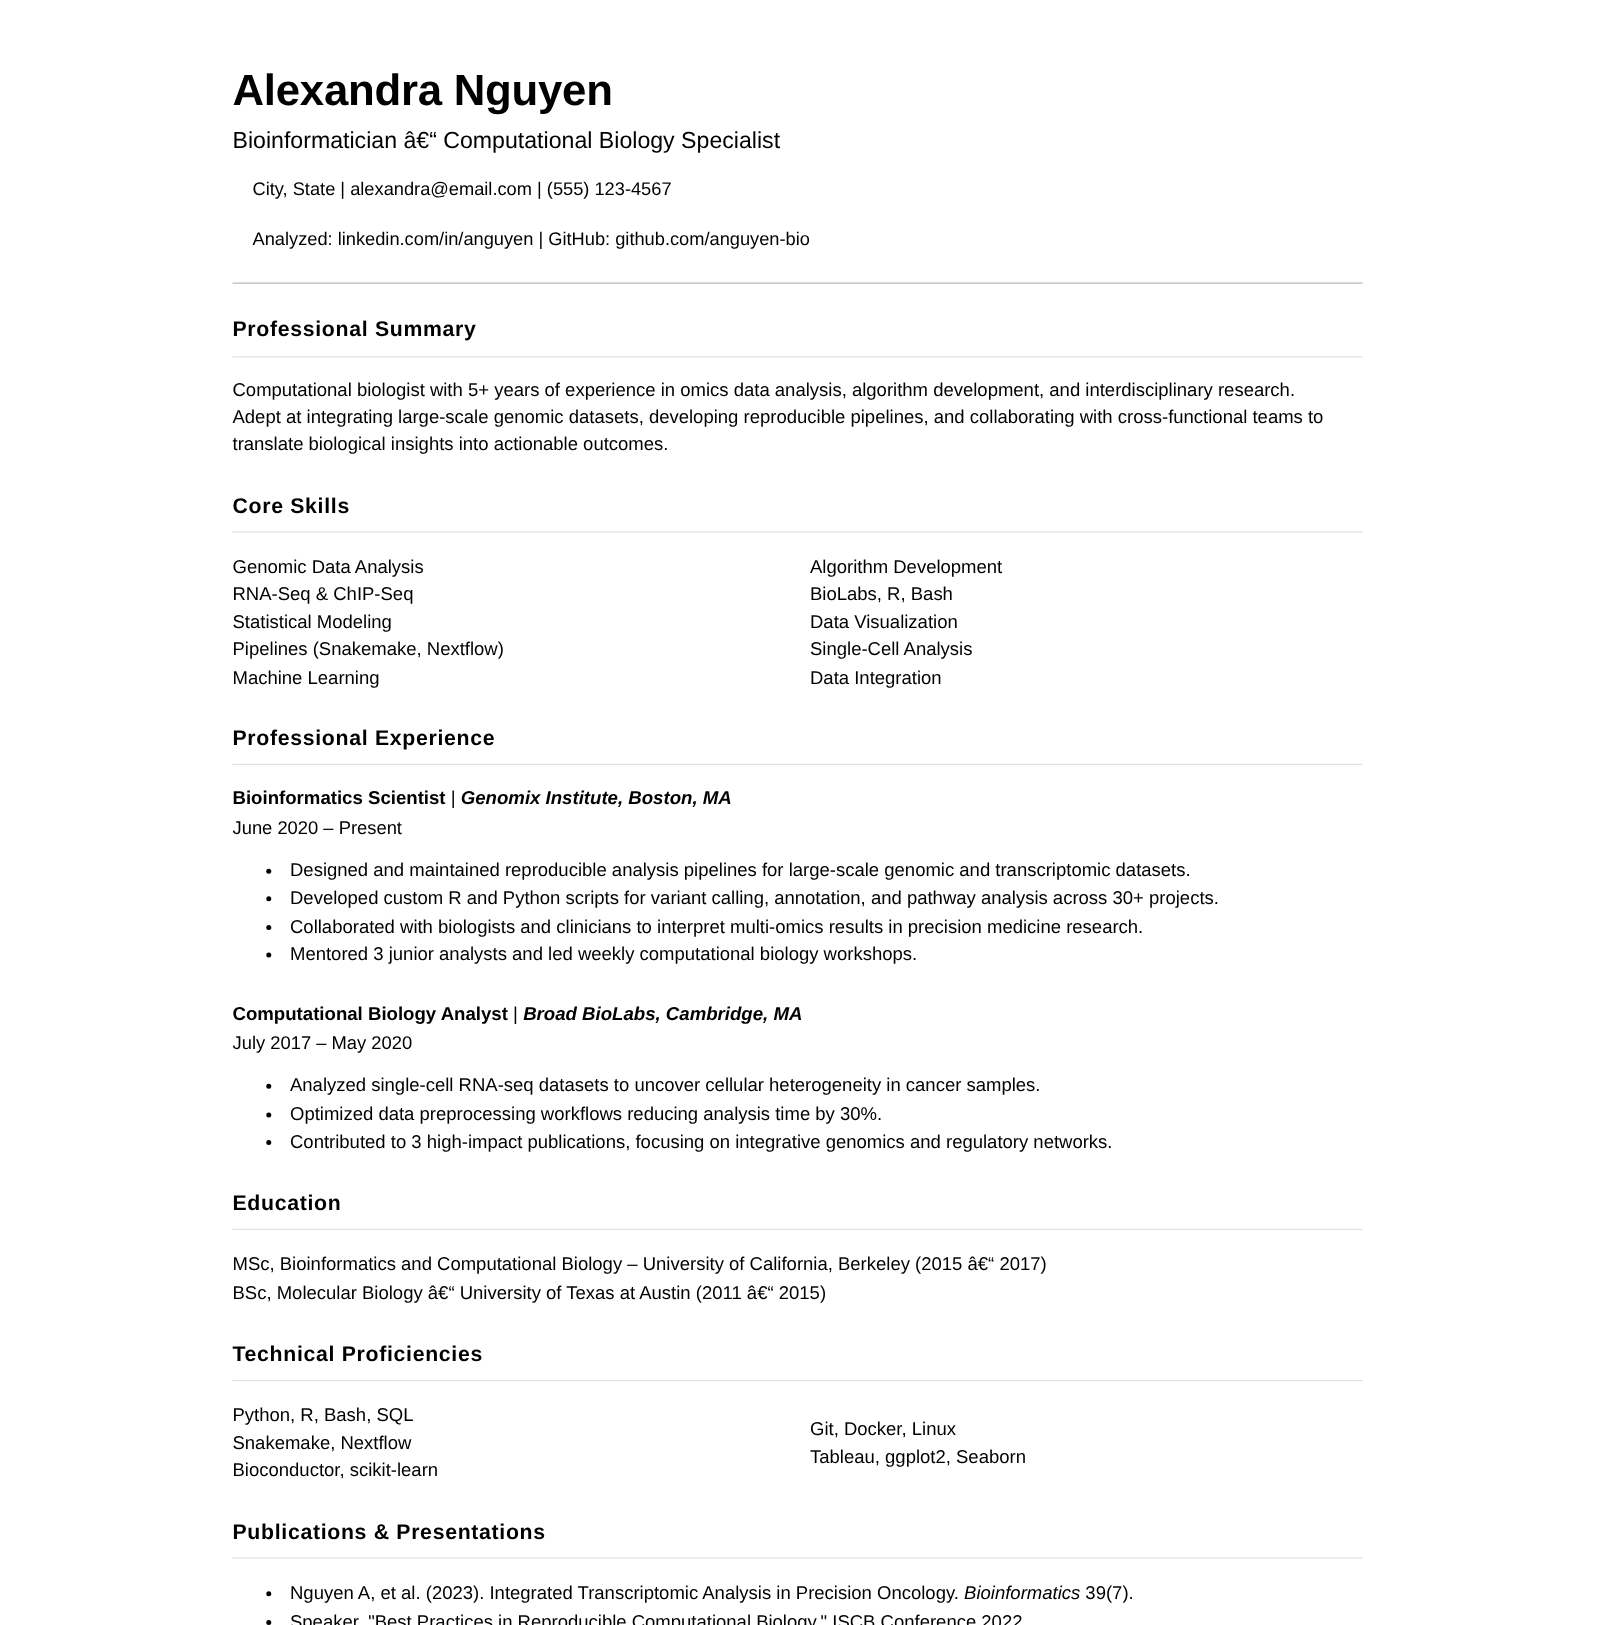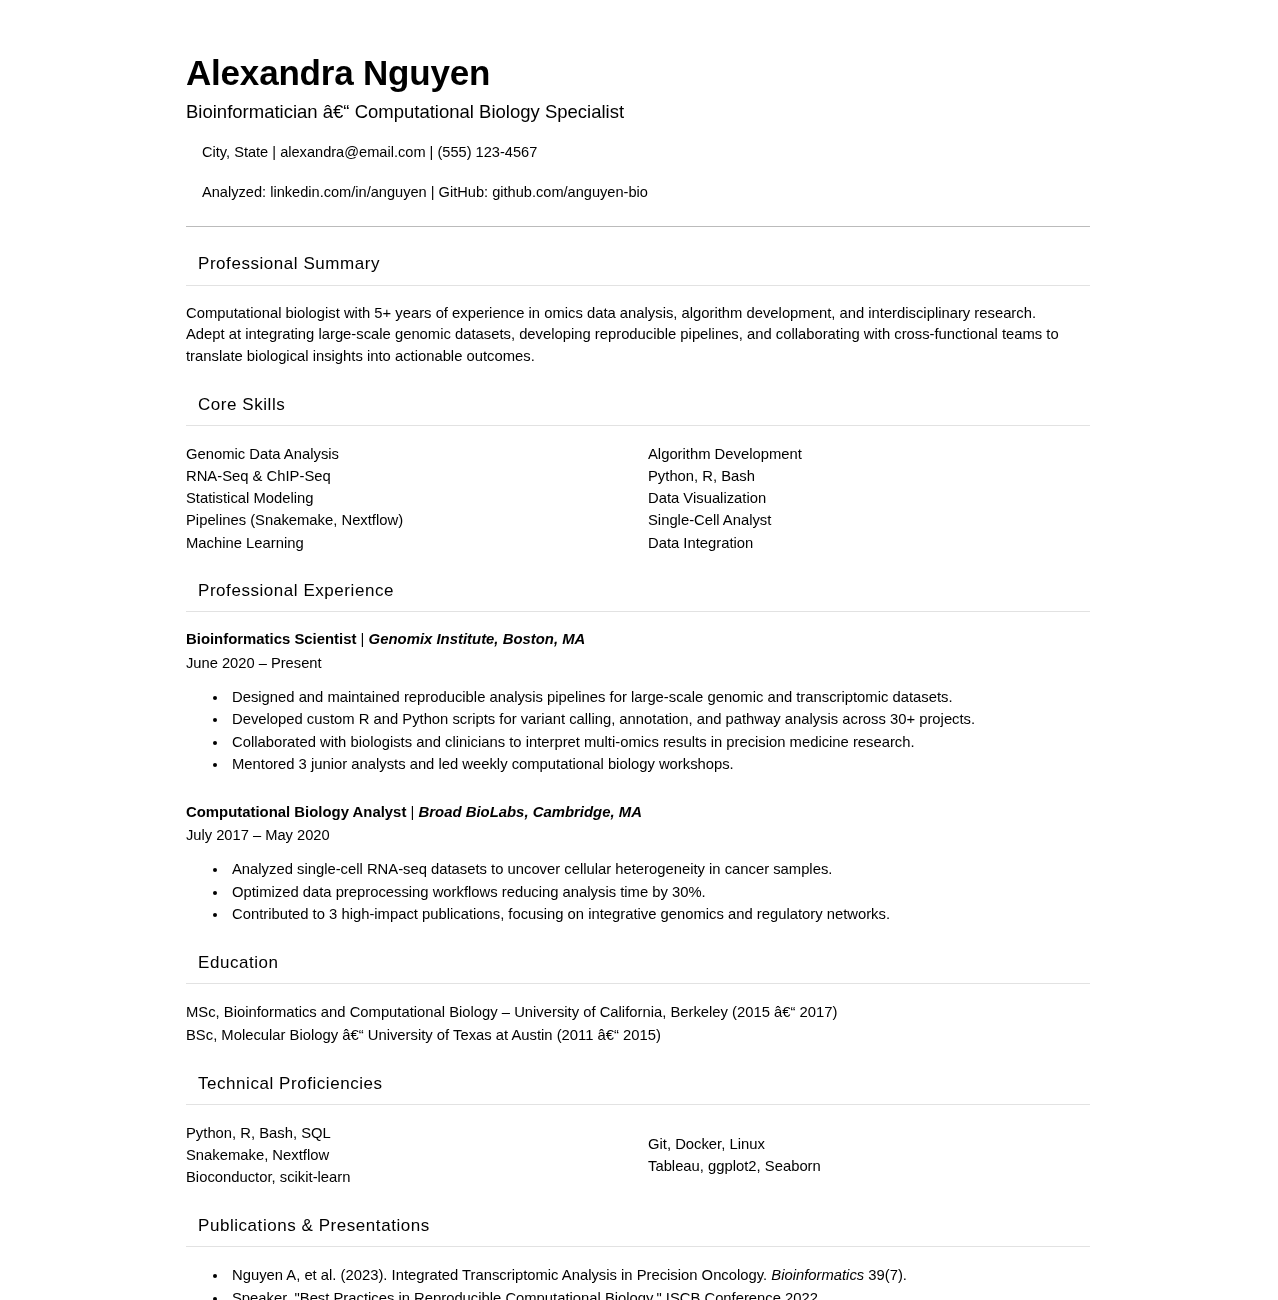--- a/index.html
+++ b/index.html
@@ -48,24 +48,24 @@
     margin: 22px 0 0 0;
     width: 904px;
   }
 
   
   .section {
     margin-top: 26px;
   }
   .section-title {
     font-size: 17px;
-    font-weight: normal;
+    font-weight: bold;
     letter-spacing: 0.55px;
     line-height: 1.3;
-    margin: 0 0 9px 12px;
+    margin: 0 0 9px 0;
   }
   .section-rule {
     border: 0;
     border-top: 1px solid #e2e2e2;
     margin: 0 0 17px 0;
     width: 904px;
   }
 
   .summary-text {
     font-size: 14.8px;
@@ -173,23 +173,23 @@
       <div class="two-col">
         <div class="col left">
           <div class="col-item">Genomic Data Analysis</div>
           <div class="col-item">RNA-Seq &amp; ChIP-Seq</div>
           <div class="col-item">Statistical Modeling</div>
           <div class="col-item">Pipelines (Snakemake, Nextflow)</div>
           <div class="col-item">Machine Learning</div>
         </div>
         <div class="col right">
           <div class="col-item">Algorithm Development</div>
-          <div class="col-item">Python, R, Bash</div>
+          <div class="col-item">BioLabs, R, Bash</div>
           <div class="col-item">Data Visualization</div>
-          <div class="col-item">Single-Cell Analyst</div>
+          <div class="col-item">Single-Cell Analysis</div>
           <div class="col-item">Data Integration</div>
         </div>
       </div>
     </section>
 
     <section class="section">
       <h2 class="section-title">Professional Experience</h2>
       <hr class="section-rule">
 
       <div class="job">

